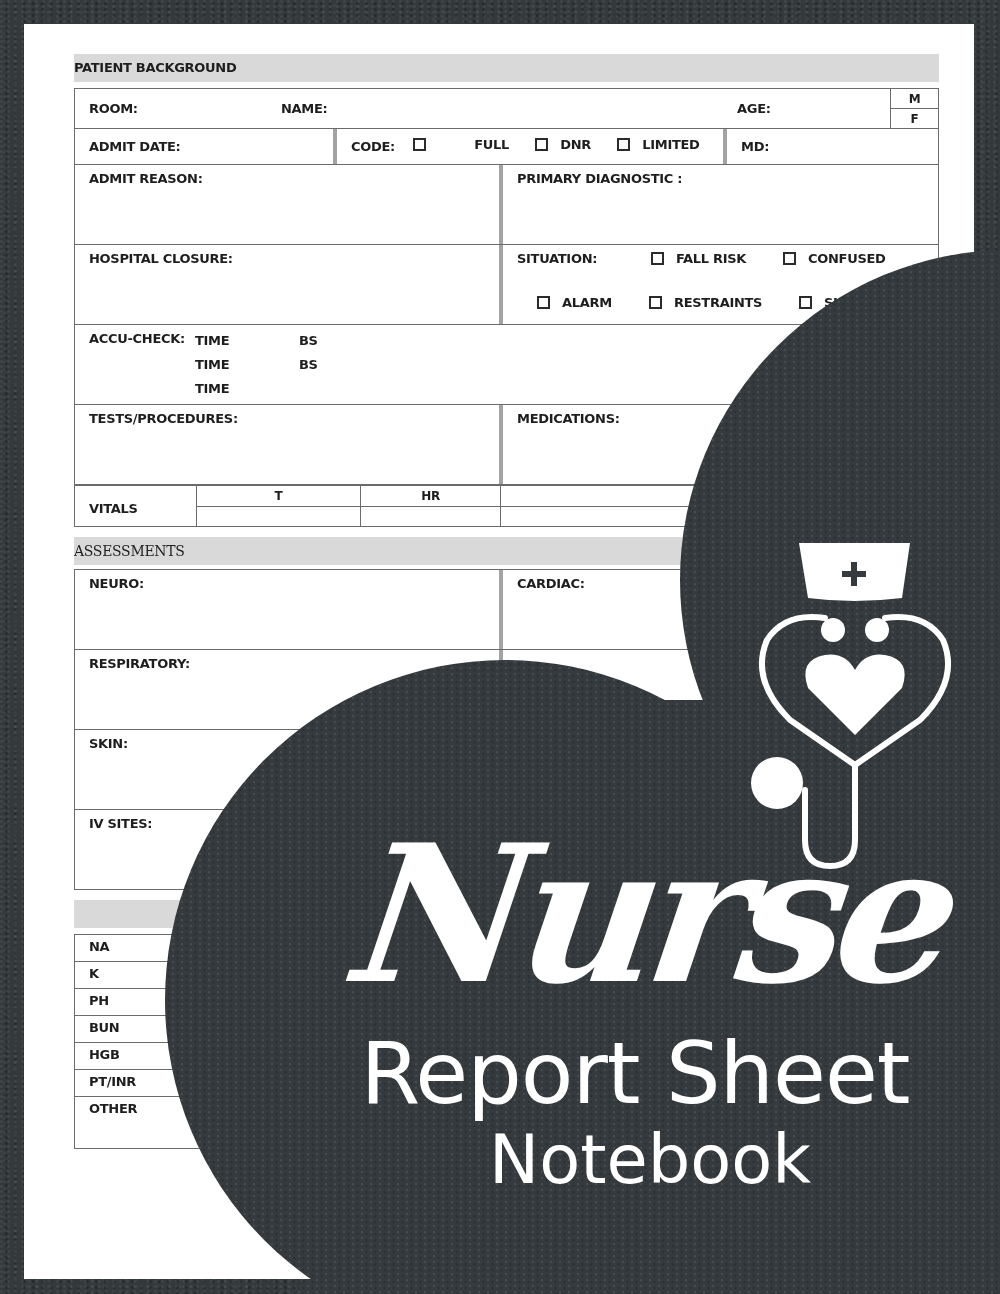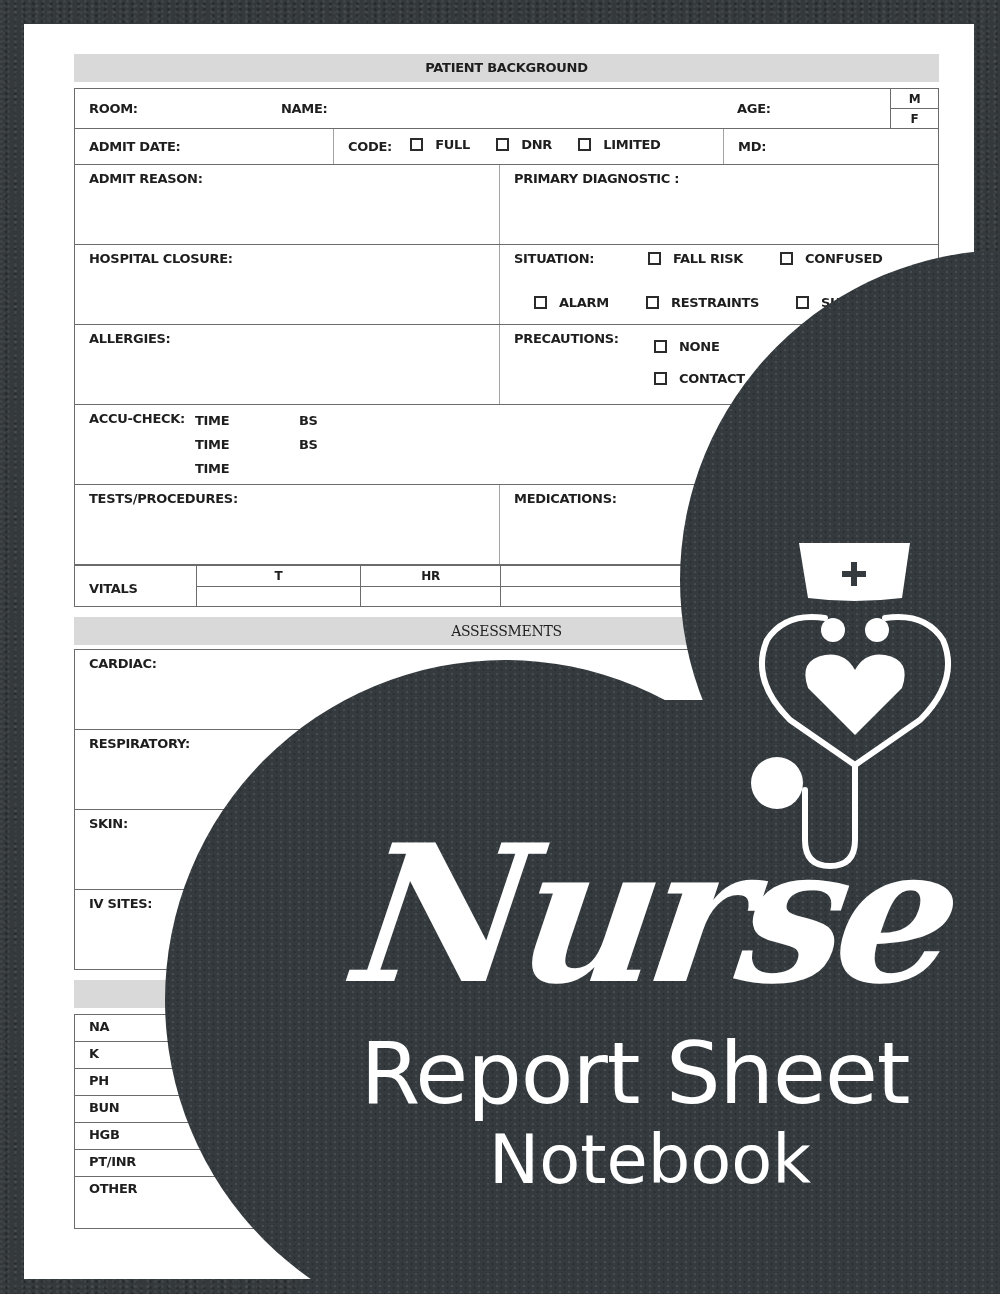--- a/index.html
+++ b/index.html
@@ -15,28 +15,28 @@
     font-family: "DejaVu Sans", sans-serif;
   }
   
   .sheet {
     position: absolute; left: 24px; top: 24px; width: 950px; height: 1255px;
     background: #ffffff;
   }
   .form { position: absolute; left: 50px; top: 30px; width: 865px; color: #1e1e1e;
     font-family: "DejaVu Sans", sans-serif; font-weight: bold; font-size: 13px; letter-spacing: -0.3px; }
   .section-bar {
-    background: #d9d9d9; height: 28px; text-align: center; line-height: 28px;
+    background: #d9d9d9; height: 28px; line-height: 28px;
     font-size: 13px; font-weight: bold;
   }
   .section-bar.serif { font-family: "DejaVu Serif", serif; font-weight: normal; font-size: 14px; }
   .grid { border: 1px solid #6b6b6b; border-top: none; }
   .row { display: flex; border-top: 1px solid #6b6b6b; position: relative; }
   .cell { position: relative; padding: 6px 14px; }
-  .cell + .cell { border-left: 1px solid #a3a3a3; }
+  .cell + .cell { border-left: 4px solid #a3a3a3; }
   .cb { display: inline-block; width: 13px; height: 13px; border: 2px solid #2b2b2b; vertical-align: -2px; margin-right: 12px; }
   .opt { display: inline-flex; align-items: center; }
   .abs { position: absolute; white-space: nowrap; }
   
   .r1 { height: 40px; }
   .r2 { height: 36px; }
   .tall { height: 80px; }
   .mf { position: absolute; right: 0; top: 0; width: 48px; height: 40px; border-left: 1px solid #6b6b6b; }
   .mf div { height: 20px; text-align: center; line-height: 20px; font-size: 12px; }
   .mf div:first-child { border-bottom: 1px solid #6b6b6b; }
@@ -76,21 +76,21 @@
           <div>F</div>
         </div>
       </div>
 
       <div class="row r2">
         <div class="cell" style="width:258px;padding-top:10px;">
           <span>ADMIT DATE:</span>
         </div>
         <div class="cell" style="width:390px;padding-top:8px;">
           <span style="margin-right:14px;">CODE:</span>
-          <span class="opt" style="margin-right:22px;">
+          <span class="opt" style="margin-right:22px;gap:36px;">
               <span class="cb"></span>
               <span>FULL</span>
             </span>
           <span class="opt" style="margin-right:22px;">
               <span class="cb"></span>
               <span>DNR</span>
             </span>
           <span class="opt">
               <span class="cb"></span>
               <span>LIMITED</span>
@@ -126,41 +126,20 @@
               <span class="cb"></span>
               <span>RESTRAINTS</span>
             </span>
           <span class="abs opt" style="left:296px;top:50px;">
               <span class="cb"></span>
               <span>SUICIDE</span>
             </span>
         </div>
       </div>
 
-      <div class="row tall">
-        <div class="cell" style="width:424px;"><span>ALLERGIES:</span></div>
-        <div class="cell" style="flex:1;">
-          <span>PRECAUTIONS:</span>
-          <span class="abs opt" style="left:154px;top:14px;">
-              <span class="cb"></span>
-              <span>NONE</span>
-            </span>
-          <span class="abs opt" style="left:286px;top:14px;">
-              <span class="cb"></span>
-              <span>DROPL</span>
-            </span>
-          <span class="abs opt" style="left:154px;top:46px;">
-              <span class="cb"></span>
-              <span>CONTACT</span>
-            </span>
-          <span class="abs opt" style="left:286px;top:46px;">
-              <span class="cb"></span>
-            </span>
-        </div>
-      </div>
 
       <div class="row tall">
         <div class="cell" style="flex:1;">
           <span>ACCU-CHECK:</span>
           <span class="abs" style="left:120px;top:8px;font-weight:bold;">TIME</span>
           <span class="abs" style="left:224px;top:8px;">BS</span>
           <span class="abs" style="left:120px;top:32px;">TIME</span>
           <span class="abs" style="left:224px;top:32px;">BS</span>
           <span class="abs" style="left:120px;top:56px;">TIME</span>
         </div>
@@ -181,20 +160,21 @@
           <div class="vh">HR</div>
         </div>
       <div class="vcol" style="flex:1;border-right:none;">
           <div class="vh"></div>
         </div>
     </div>
 
     <div class="section-bar serif" style="margin-top:10px;">ASSESSMENTS</div>
     <div class="grid" style="margin-top:4px;">
       <div class="row tall">
+        <div class="cell" style="width:424px;"><span>NEURO:</span></div>
         <div class="cell" style="flex:1;"><span>CARDIAC:</span></div>
       </div>
       <div class="row tall">
         <div class="cell" style="width:424px;"><span>RESPIRATORY:</span></div>
         <div class="cell" style="flex:1;"></div>
       </div>
       <div class="row tall">
         <div class="cell" style="width:424px;"><span>SKIN:</span></div>
         <div class="cell" style="flex:1;"></div>
       </div>

